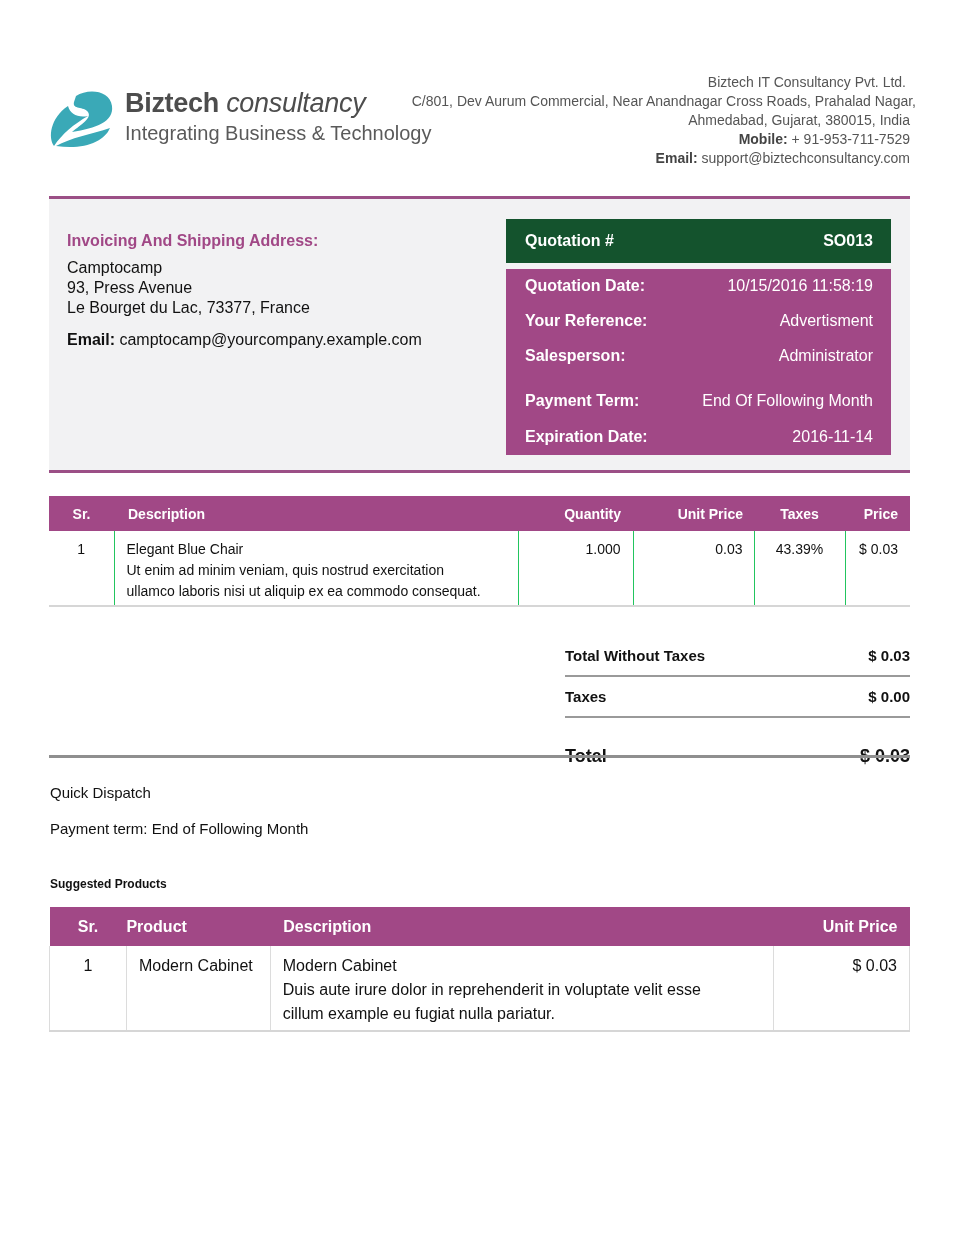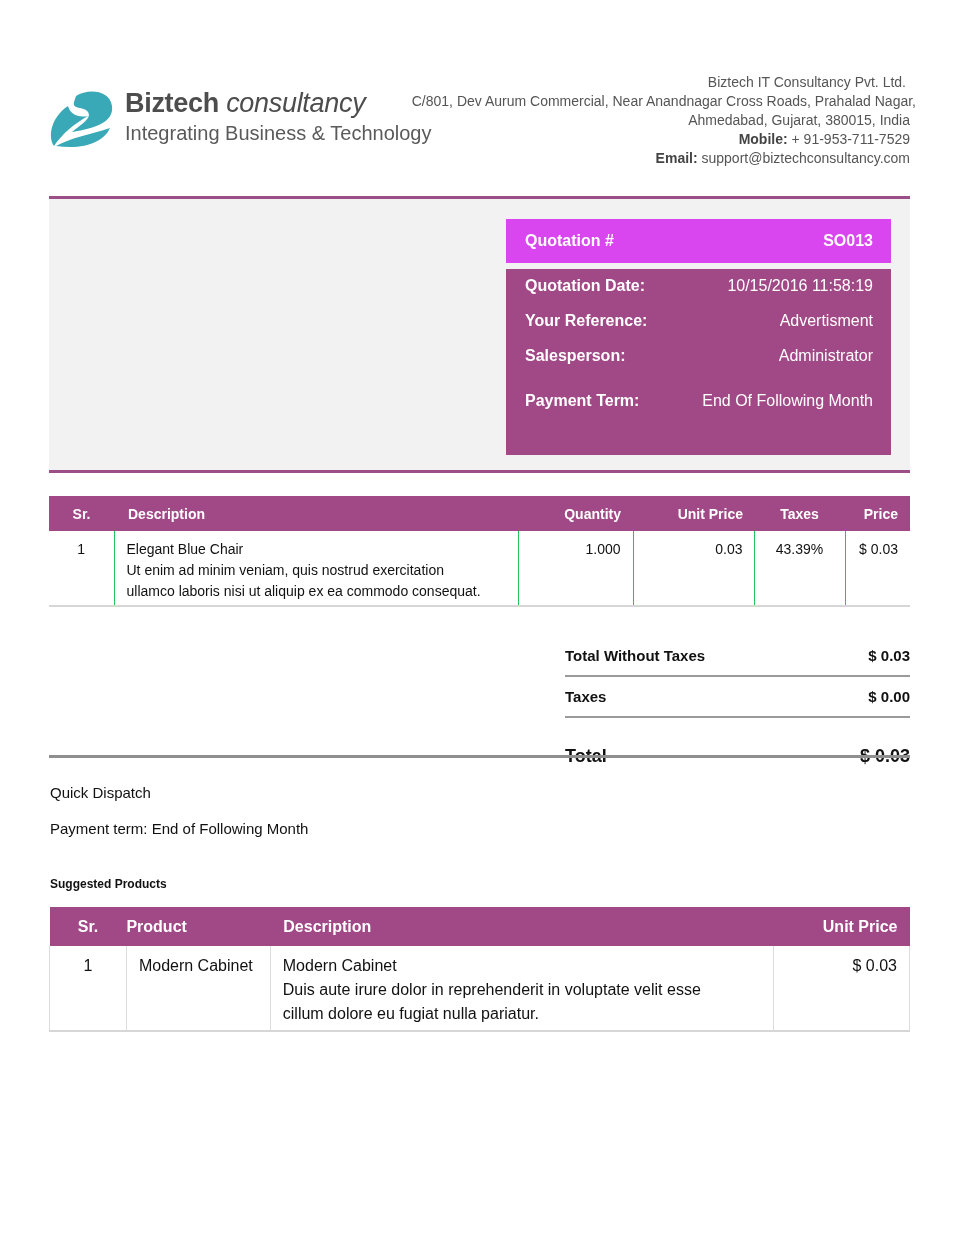--- a/index.html
+++ b/index.html
@@ -21,21 +21,21 @@
   .company .l4, .company .l5 { padding-right: 0px; }
   .company b { color: #444; }
 
   .info-band { position: absolute; left: 49px; top: 196px; width: 861px; height: 277px; background: #f2f2f3; border-top: 3px solid #9b4f86; border-bottom: 3px solid #9b4f86; }
   .addr { position: absolute; left: 18px; top: 33px; }
   .addr-title { font-size: 16px; font-weight: bold; color: #a14886; margin-bottom: 8px; }
   .addr-line { font-size: 16px; line-height: 20px; color: #111; }
   .addr-email { font-size: 16px; margin-top: 13px; color: #111; }
   .addr-email b { font-weight: bold; }
 
-  .quote-no { position: absolute; left: 457px; top: 20px; width: 385px; height: 44px; background: #d946ef; color: #fff; font-weight: bold; font-size: 16px; display: flex; justify-content: space-between; align-items: center; padding: 0 18px 0 19px; }
+  .quote-no { position: absolute; left: 457px; top: 20px; width: 385px; height: 44px; background: #14532d; color: #fff; font-weight: bold; font-size: 16px; display: flex; justify-content: space-between; align-items: center; padding: 0 18px 0 19px; }
   .quote-box { position: absolute; left: 457px; top: 70px; width: 385px; height: 186px; background: #a14886; color: #fff; font-size: 16px; padding: 0 18px 0 19px; }
   .qrow { position: absolute; left: 19px; right: 18px; display: flex; justify-content: space-between; }
   .qrow .k { font-weight: bold; }
   .qrow .v { font-weight: normal; }
 
   table { border-collapse: collapse; }
   .order { position: absolute; left: 49px; top: 496px; width: 861px; font-size: 14px; }
   .order th { background: #a14886; color: #fff; font-weight: bold; height: 35px; font-size: 14px; }
   .order td { vertical-align: top; padding-top: 8px; line-height: 21px; border-left: 1px solid #22c55e; height: 75px; }
   .order td:first-child { border-left: none; }
@@ -72,20 +72,27 @@
   <div class="company">
     <div class="line l1">Biztech IT Consultancy Pvt. Ltd.</div>
     <div class="line l2">C/801, Dev Aurum Commercial, Near Anandnagar Cross Roads, Prahalad Nagar,</div>
     <div class="line l3">Ahmedabad, Gujarat, 380015, India</div>
     <div class="line l4"><b>Mobile:</b> <span>+ 91-953-711-7529</span></div>
     <div class="line l5"><b>Email:</b> <span>support@biztechconsultancy.com</span></div>
   </div>
 </div>
 
 <div class="info-band">
+  <div class="addr">
+    <div class="addr-title">Invoicing And Shipping Address:</div>
+    <div class="addr-line">Camptocamp</div>
+    <div class="addr-line">93, Press Avenue</div>
+    <div class="addr-line">Le Bourget du Lac, 73377, France</div>
+    <div class="addr-email"><b>Email:</b> <span>camptocamp@yourcompany.example.com</span></div>
+  </div>
 
   <div class="quote-no">
     <span>Quotation #</span>
     <span>SO013</span>
   </div>
 
   <div class="quote-box">
     <div class="qrow" style="top:8px">
       <span class="k">Quotation Date:</span>
       <span class="v">10/15/2016 11:58:19</span>
@@ -94,20 +101,24 @@
       <span class="k">Salesperson:</span>
       <span class="v">Administrator</span>
     </div>
     <div class="qrow" style="top:43px">
       <span class="k">Your Reference:</span>
       <span class="v">Advertisment</span>
     </div>
     <div class="qrow" style="top:123px">
       <span class="k">Payment Term:</span>
       <span class="v">End Of Following Month</span>
+    </div>
+    <div class="qrow" style="top:159px">
+      <span class="k">Expiration Date:</span>
+      <span class="v">2016-11-14</span>
     </div>
   </div>
 </div>
 
 <table class="order">
   <colgroup>
     <col style="width:65px">
       <col style="width:404px">
       <col style="width:115px">
       <col style="width:121px">
@@ -176,18 +187,18 @@
       <th style="text-align:right;padding-right:12px">Unit Price</th>
     </tr>
   </thead>
   <tbody>
     <tr class="row">
       <td style="text-align:center">1</td>
       <td style="padding-left:12px">Modern Cabinet</td>
       <td style="padding-left:12px">
         <div>Modern Cabinet</div>
         <div>Duis aute irure dolor in reprehenderit in voluptate velit esse</div>
-        <div>cillum dolore eu fugiat nulla pariatur.</div>
+        <div>cillum example eu fugiat nulla pariatur.</div>
       </td>
       <td style="text-align:right;padding-right:12px">$ 0.03</td>
     </tr>
   </tbody>
 </table>
 
 </body></html>

